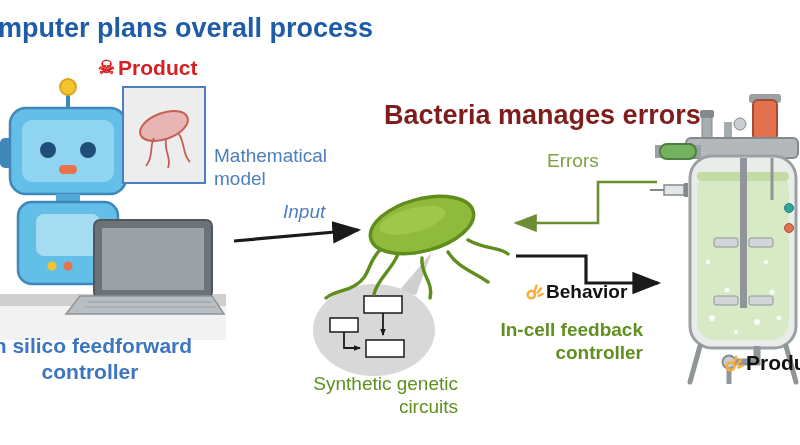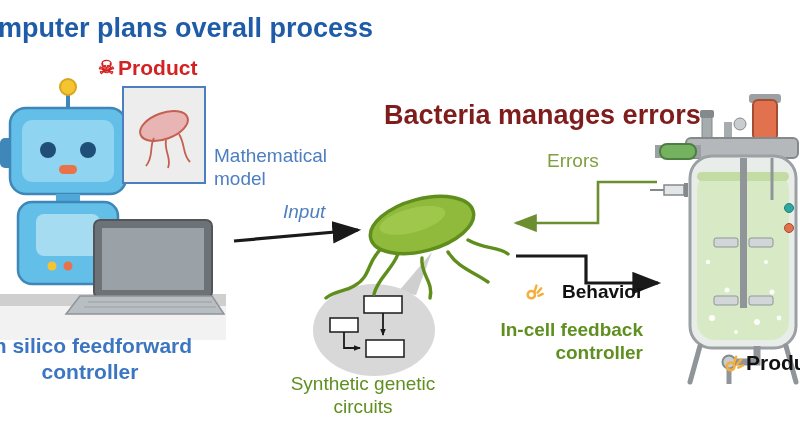--- a/index.html
+++ b/index.html
@@ -9,23 +9,23 @@
   .lbl{position:absolute;line-height:1.22;}
   .title{left:-38px;top:12px;font-size:27px;font-weight:bold;color:#1E5CA8;white-space:nowrap;}
   .errors{left:98px;top:55px;display:flex;align-items:center;gap:3px;color:#D42121;font-weight:bold;font-size:21px;}
   .skull{font-size:19px;color:#D42121;}
   .mathbox{position:absolute;left:122px;top:86px;width:84px;height:98px;background:#EDEDED;
            border:2px solid #4D7EC0;box-sizing:border-box;}
   .mathlbl{left:214px;top:100px;width:132px;font-size:19px;color:#4D7EC0;margin-top:44px;}
   .inputlbl{left:283px;top:200px;font-size:19px;color:#4D7EC0;font-style:italic;}
   .heading{left:384px;top:99px;font-size:27px;font-weight:bold;color:#7f1d1d;white-space:nowrap;}
   .sensing{left:547px;top:149px;font-size:19px;color:#7FA03E;}
-  .behavior{left:525px;top:280px;display:flex;align-items:center;gap:18px;font-size:19px;font-weight:bold;color:#111111;}
+  .behavior{left:525px;top:280px;display:flex;align-items:center;gap:2px;font-size:19px;font-weight:bold;color:#111111;}
   .incell{left:458px;top:318px;width:185px;text-align:right;font-size:19px;font-weight:bold;color:#5E8F1F;}
-  .circuits{left:268px;top:372px;width:190px;text-align:center;font-size:19px;color:#5E8F1F;}
+  .circuits{left:268px;top:372px;width:190px;text-align:right;font-size:19px;color:#5E8F1F;}
   .product{left:724px;top:350px;display:flex;align-items:center;gap:2px;font-size:21px;font-weight:bold;color:#111111;white-space:nowrap;}
   .leftctl{left:-50px;top:333px;width:280px;text-align:center;font-size:21px;font-weight:bold;color:#3D76C0;}
 </style>
 </head>
 <body>
 
 <div class="stage">
 
   <svg class="scene" viewBox="0 0 800 445">
     <defs>

